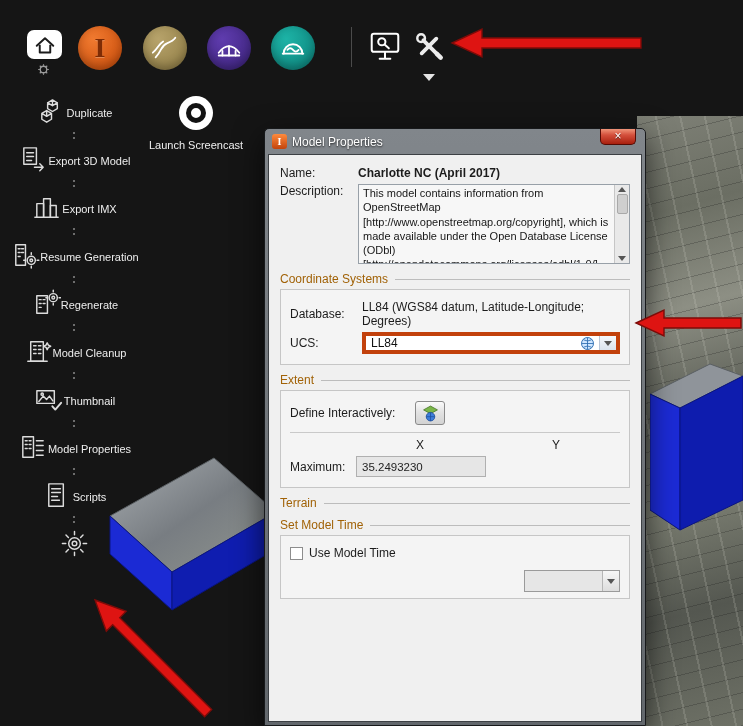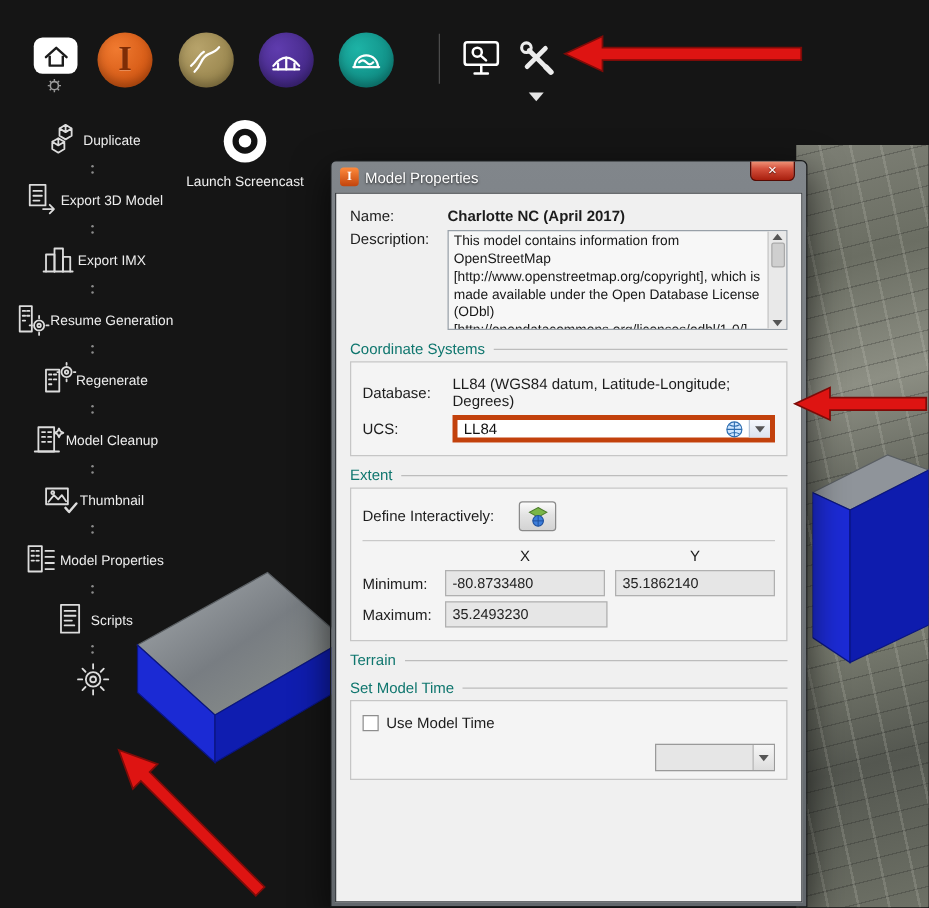--- a/index.html
+++ b/index.html
@@ -84,21 +84,21 @@
   .vscroll{width:15px;background:#e9e9e9;border-left:1px solid #c6c6c6;display:flex;
     flex-direction:column;align-items:center;padding:2px 0}
   .vthumb{width:11px;height:20px;background:#cfcfcf;border:1px solid #a9a9a9;border-radius:2px;margin:2px 0}
   .vfill{flex:1}
   .tri-u{width:0;height:0;border-left:4px solid transparent;border-right:4px solid transparent;
     border-bottom:5px solid #555}
   .tri-d{width:0;height:0;border-left:4px solid transparent;border-right:4px solid transparent;
     border-top:5px solid #555}
 
   .group{margin-top:8px}
-  .ghead{display:flex;align-items:center;font-size:12px;color:#0f766e;margin-bottom:3px}
+  .ghead{display:flex;align-items:center;font-size:12px;color:#a16207;margin-bottom:3px}
   .gline{flex:1;height:1px;background:#bcbcbc;margin-left:7px}
   .gbox{border:1px solid #c6c6c6;background:#f4f4f4;padding:6px 9px}
 
   .lab2{flex:0 0 72px}
   .field{height:21px;background:#e6e6e6;border:1px solid #b0b0b0;font-size:11.5px;color:#222;
     display:flex;align-items:center;padding:0 5px}
   .combo{flex:1;height:22px;background:#fff;border:4px solid #c2410c;display:flex;
     align-items:center;padding-left:5px;font-size:12px;color:#111;cursor:pointer}
   .combo .cval{flex:1}
   .cmb-arrow{width:17px;align-self:stretch;display:flex;align-items:center;justify-content:center;
@@ -436,25 +436,20 @@
 
 
         <div class="hline"></div>
 
         <div class="xy-head">
           <span>X</span>
           <span>Y</span>
         </div>
 
         <div class="row">
-          <span class="lab3">Minimum:</span>
-          <span class="field numf">-80.8733480</span>
-          <span class="field numf">35.1862140</span>
-        </div>
-        <div class="row">
           <span class="lab3">Maximum:</span>
           <span class="field numf">35.2493230</span>
         </div>
 
       </div>
     </div>
 
     <div class="group">
       <div class="ghead">
           <span>Terrain</span>

